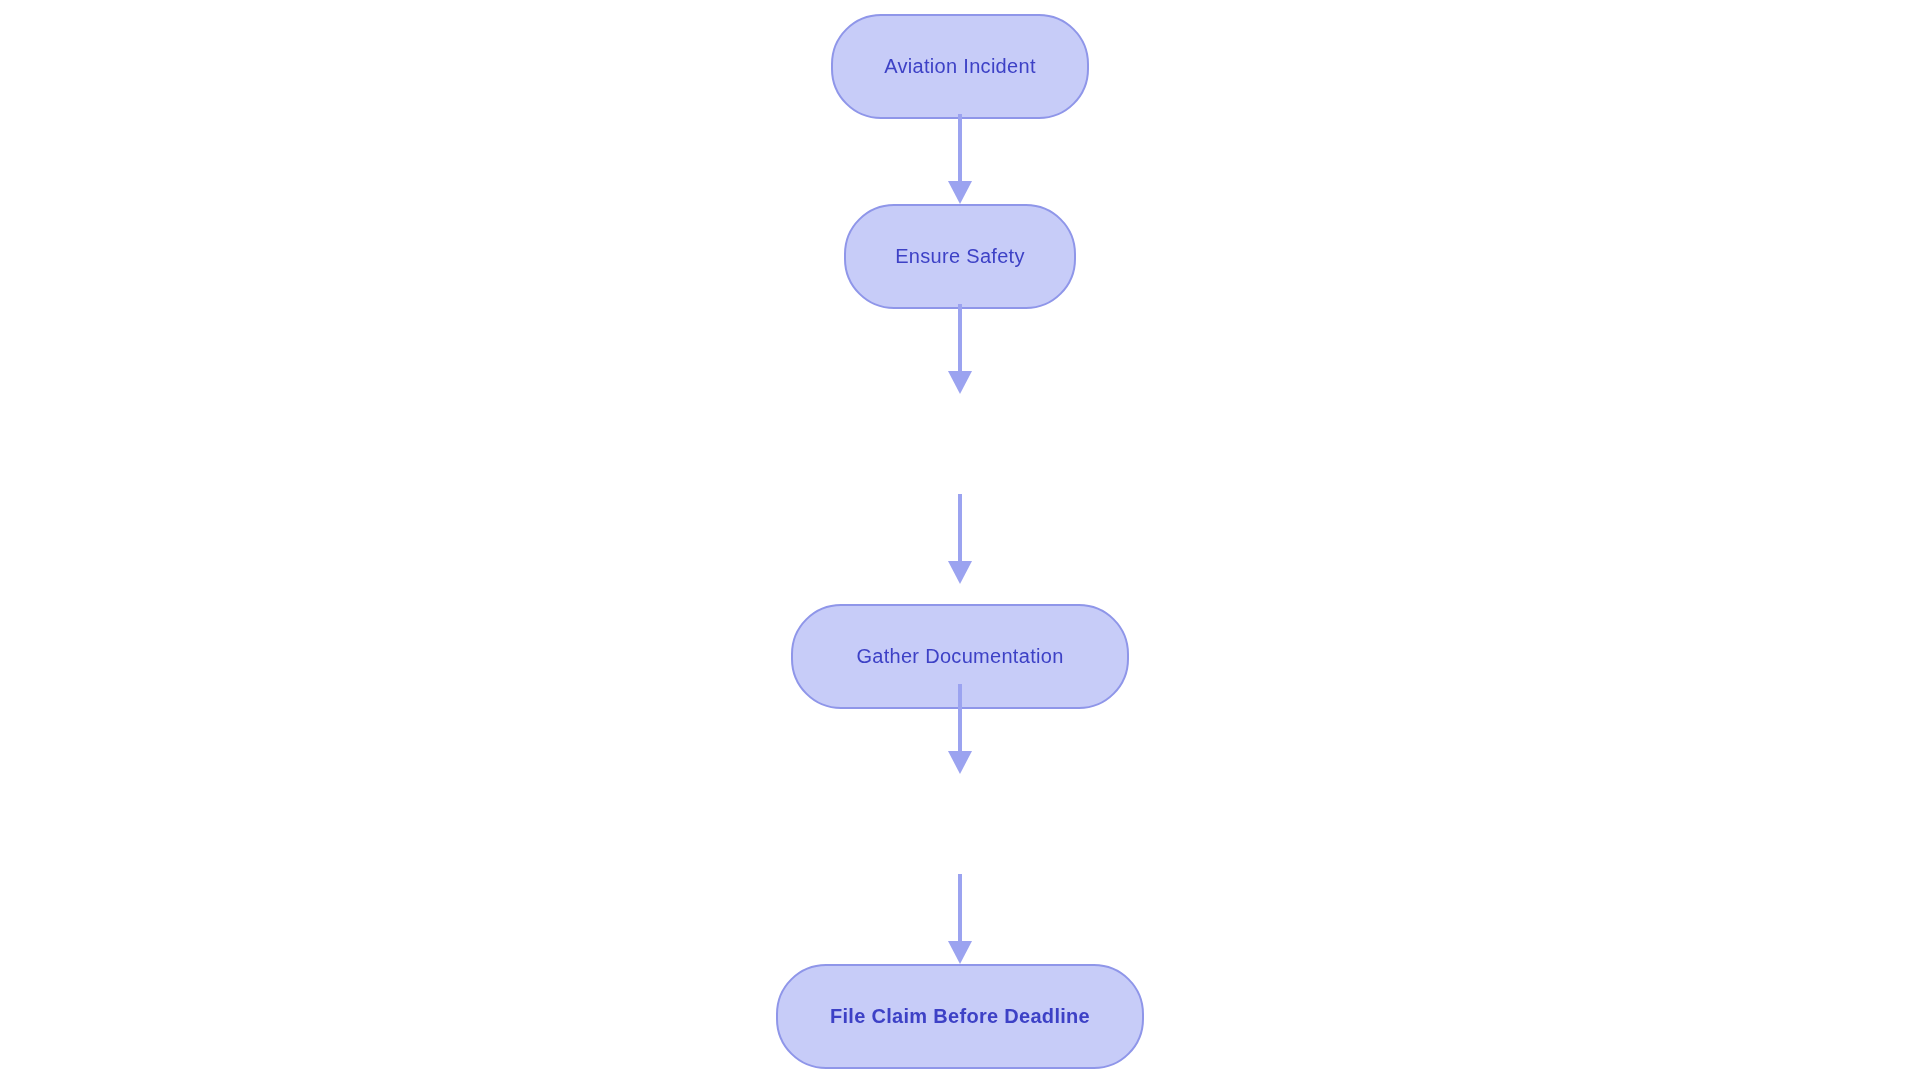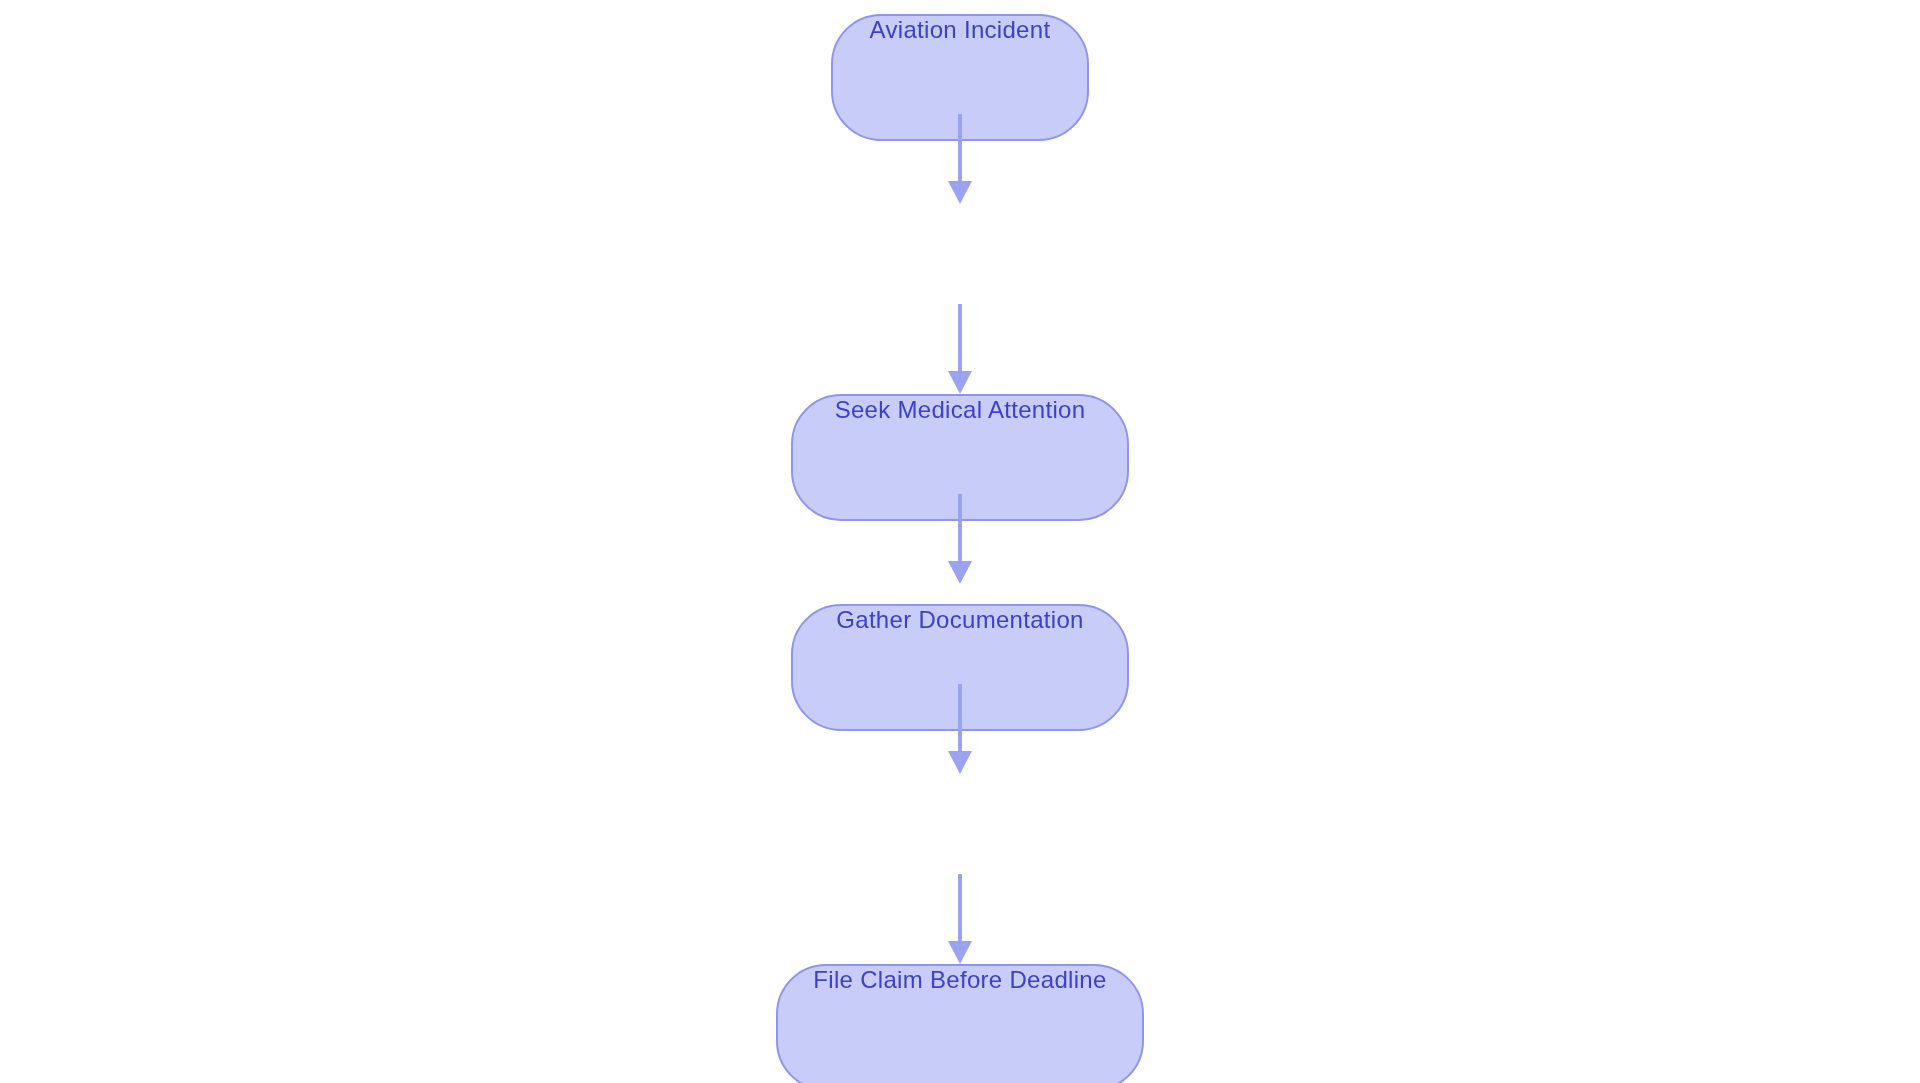--- a/index.html
+++ b/index.html
@@ -18,37 +18,38 @@
     position: relative;
     width: 1920px;
     height: 1083px;
     background: var(--bg);
     overflow: hidden;
   }
   .node {
     position: absolute;
     left: 50%;
     transform: translateX(-50%);
-    height: 127px;
+    height: 105px;
     border-radius: 50px;
     background: var(--node-fill);
     border: 2px solid var(--node-border);
     display: flex;
+    align-items: center;
     justify-content: center;
     color: var(--node-text);
-    font-size: 24px;
+    font-size: 20px;
     letter-spacing: 0.3px;
     white-space: nowrap;
   }
   .n0 { top: 14px;  width: 258px; }
   .n1 { top: 204px; width: 232px; }
   .n2 { top: 394px; width: 338px; }
   .n3 { top: 584px; width: 338px; margin-top: 20px; }
   .n4 { top: 774px; width: 300px; }
-  .n5 { top: 964px; width: 368px; }
+  .n5 { top: 964px; width: 368px; font-weight: bold; }
 
   .arrow {
     position: absolute;
     left: 50%;
     transform: translateX(-50%);
     width: 28px;
     height: 90px;
   }
   .arrow line    { stroke: var(--arrow); stroke-width: 4; }
   .arrow polygon { fill: var(--arrow); }
@@ -65,29 +66,29 @@
 
   <div class="node n0">
     <span>Aviation Incident</span>
   </div>
 
   <svg class="arrow a0" viewBox="0 0 28 90" aria-hidden="true">
     <line x1="14" y1="0" x2="14" y2="69"></line>
     <polygon points="2,67 26,67 14,90"></polygon>
   </svg>
 
+  <div class="node n1">
+    <span>Ensure Safety</span>
+  </div>
 
   <svg class="arrow a1" viewBox="0 0 28 90" aria-hidden="true">
     <line x1="14" y1="0" x2="14" y2="69"></line>
     <polygon points="2,67 26,67 14,90"></polygon>
   </svg>
 
-  <div class="node n2">
-    <span>Seek Medical Attention</span>
-  </div>
 
   <svg class="arrow a2" viewBox="0 0 28 90" aria-hidden="true">
     <line x1="14" y1="0" x2="14" y2="69"></line>
     <polygon points="2,67 26,67 14,90"></polygon>
   </svg>
 
   <div class="node n3">
     <span>Gather Documentation</span>
   </div>
 

